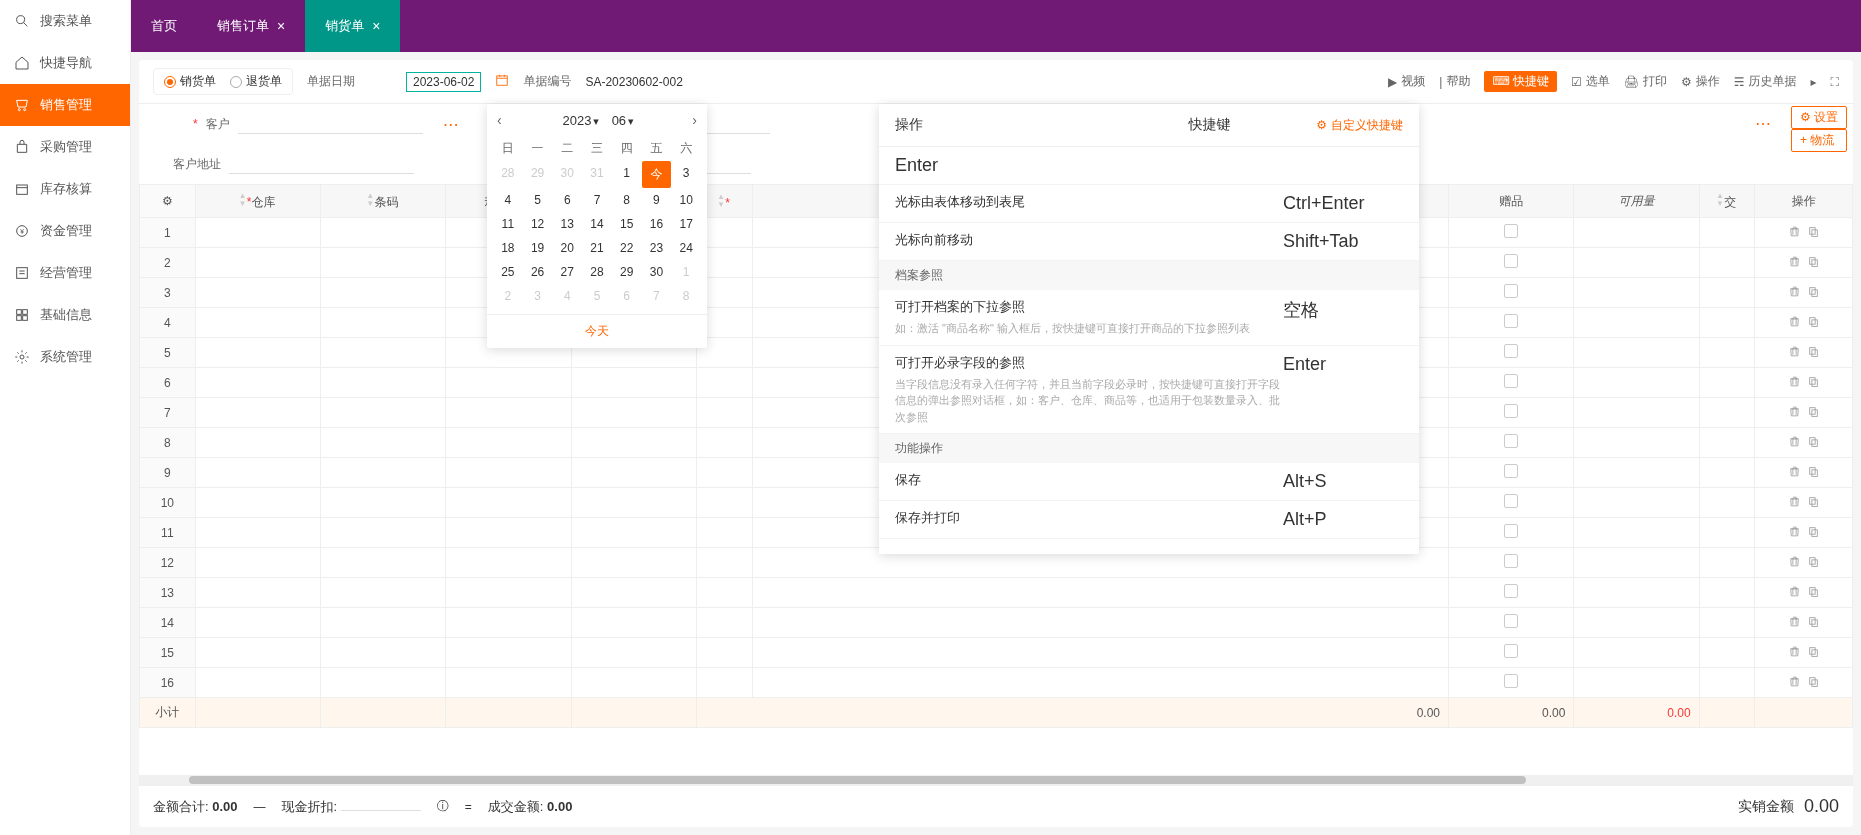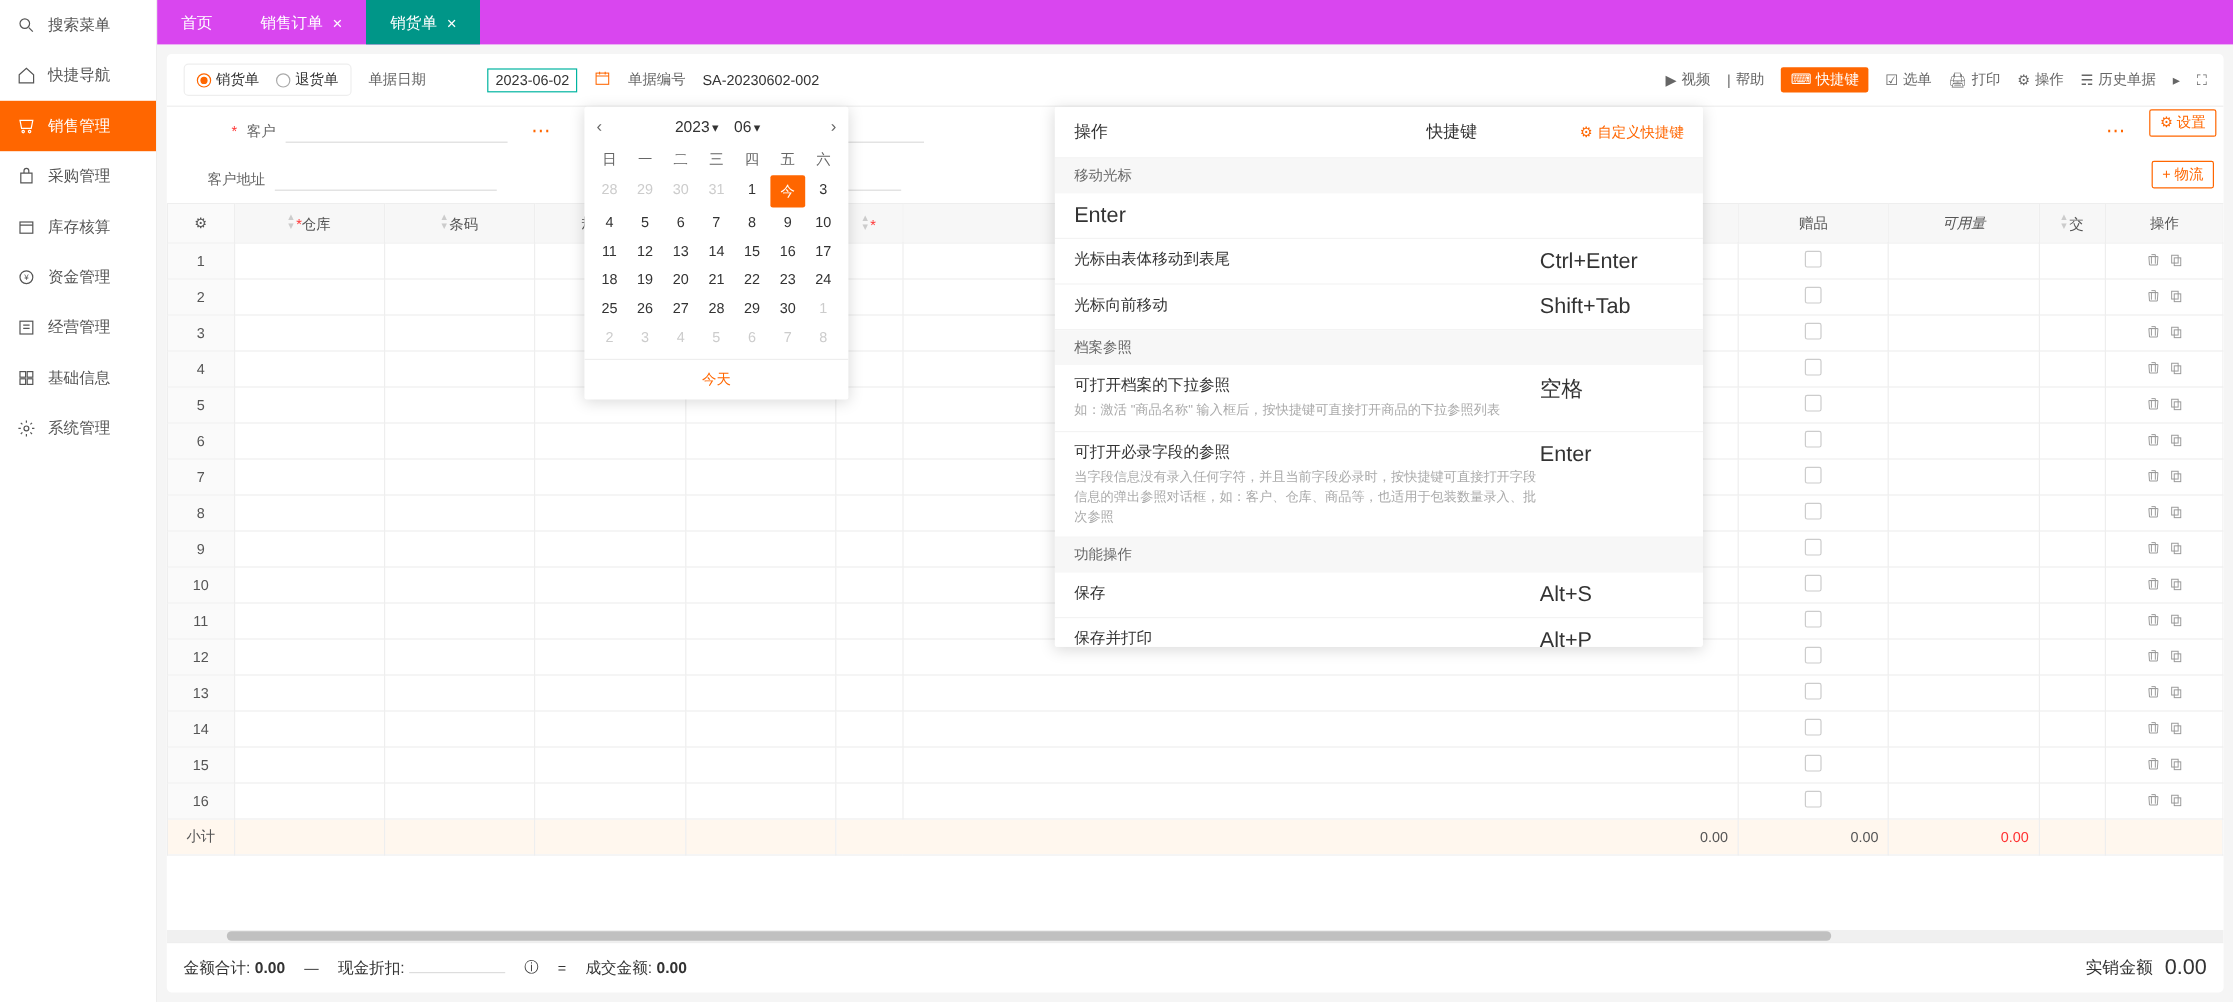--- a/index.html
+++ b/index.html
@@ -10,21 +10,21 @@
 .sidebar { width: 131px; background: #fff; border-right: 1px solid #eee; flex-shrink: 0; }
 .side-item { display: flex; align-items: center; padding: 12px 14px; cursor: pointer; color: #555; font-size: 13px; }
 .side-item.active { background: #ff6600; color: #fff; }
 .side-item .icon { width: 16px; height: 16px; margin-right: 10px; display: inline-flex; align-items: center; justify-content: center; }
 .side-item svg { width: 16px; height: 16px; }
 
 
 .main { flex: 1; display: flex; flex-direction: column; min-width: 0; }
 
 
-.tabs-bar { background: #d946ef; display: flex; height: 37px; text-align: right; }
+.tabs-bar { background: #701a75; display: flex; height: 52px; text-align: right; }
 .tab { padding: 0 20px; display: flex; align-items: center; color: #fff; font-size: 13px; cursor: pointer; position: relative; }
 .tab.active { background: #009688; }
 .tab .close { margin-left: 8px; font-size: 14px; }
 
 
 .content { flex: 1; background: #fff; margin: 8px; border-radius: 4px; display: flex; flex-direction: column; position: relative; overflow: hidden; }
 
 
 .header-row { display: flex; align-items: center; padding: 8px 14px; border-bottom: 1px solid #eee; gap: 14px; flex-wrap: wrap; }
 .radio-group { display: flex; gap: 14px; border: 1px solid #eee; border-radius: 4px; padding: 4px 10px; }
@@ -259,21 +259,21 @@
             <span class="req">*</span>
               <span class="field-label">客户</span>
             <input class="form-input" style="">
           </div>
           <span class="more-btn">⋯</span>
           <div class="form-group" style="margin-left:60px;">
             <span class="req">*</span>
               <span class="field-label">仓库</span>
             <input class="form-input" value="余杭小库" style="">
           </div>
-          <div style="position:absolute; right:6px; top:2px; display:flex; flex-direction:column; gap:20px;align-items:center;">
+          <div style="position:absolute; right:6px; top:2px; display:flex; flex-direction:column; gap:0;">
             <span class="tb-orange">⚙ <span>设置</span></span>
             <span class="tb-orange">+ <span>物流</span></span>
           </div>
           <span class="more-btn" style="position:absolute; right:80px; top:10px;">⋯</span>
         </div>
         <div class="form-row">
           <div class="form-group" style="margin-left:20px;">
             <span class="field-label">客户地址</span>
             <input class="form-input" style="">
           </div>
@@ -764,21 +764,20 @@
         <div class="cal-foot">今天</div>
       </div>
 
       <div class="hotkey-pop">
         <div class="hk-head">
           <span class="title">操作</span>
           <span class="title" style="margin-left:180px">快捷键</span>
           <span class="custom">⚙<span>自定义快捷键</span></span>
         </div>
         <div id="hk-body">
-            <div class="hk-section">移动光标</div>
             <div class="hk-row">
               <div class="key">Enter</div>
             </div>
             <div class="hk-row">
               <div class="op">
                 <div>光标由表体移动到表尾</div>
               </div>
               <div class="key">Ctrl+Enter</div>
             </div>
             <div class="hk-row">

